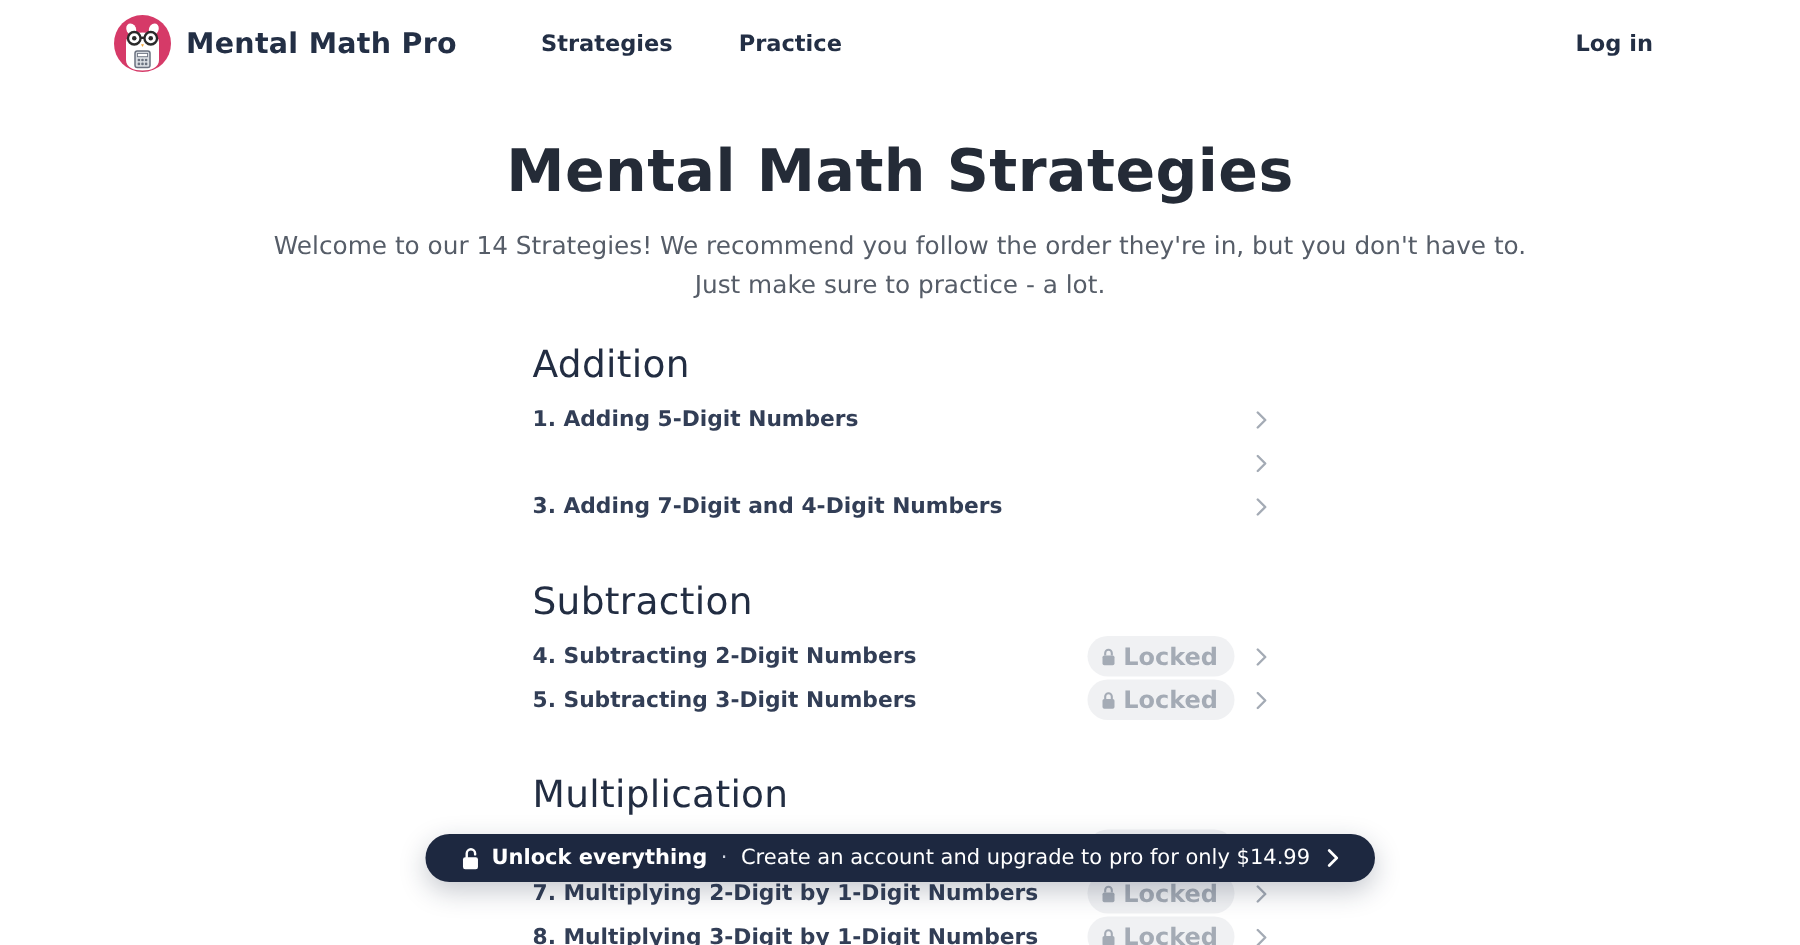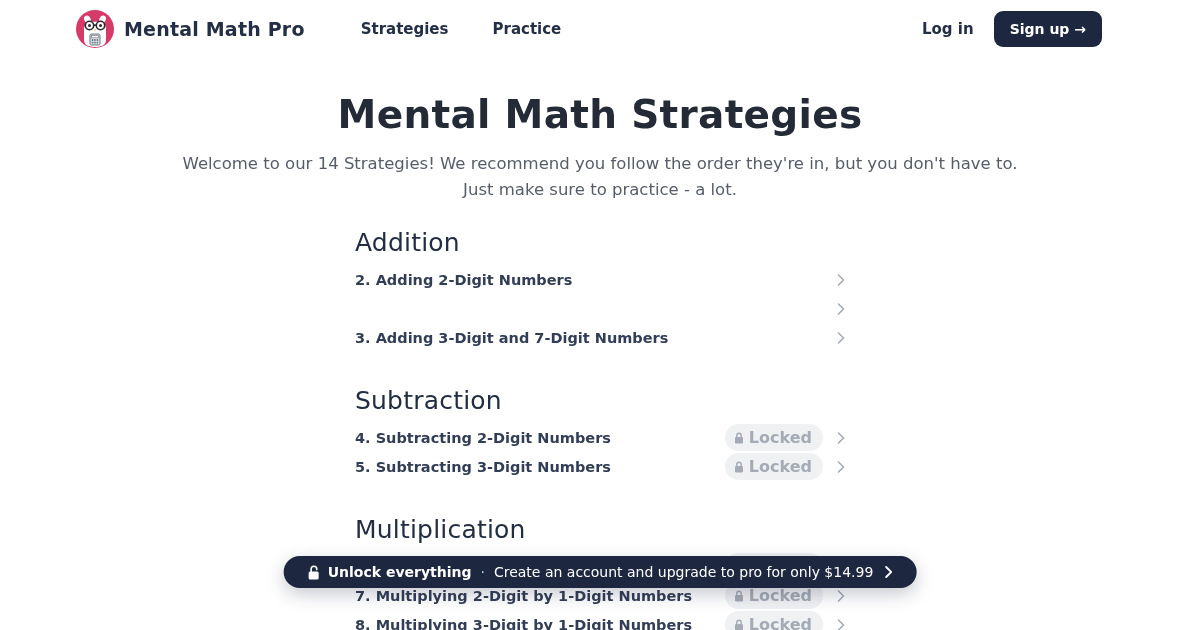--- a/index.html
+++ b/index.html
@@ -115,55 +115,54 @@
     <span class="brand-name">Mental Math Pro</span>
   </a>
 
   <nav class="nav">
     <a class="nav-link">Strategies</a>
     <a class="nav-link">Practice</a>
   </nav>
 
   <div class="header-right">
     <a class="login-link">Log in</a>
-    <button class="signup-btn">Sign up →</button>
   </div>
 </div>
 
 <div class="hero">
   <h1 class="hero-title">Mental Math Strategies</h1>
   <p class="hero-sub"><span>Welcome to our 14 Strategies! We recommend you follow the order they're in, but you don't have to.</span><br><span>Just make sure to practice - a lot.</span></p>
 </div>
 
 <div class="content">
 
   <div class="section">
     <h2 class="section-title">Addition</h2>
     <div class="rows">
       <div class="row">
-        <span class="row-label">2. Adding 2-Digit Numbers</span>
+        <span class="row-label">1. Adding 5-Digit Numbers</span>
         <span class="row-right">
             <span class="chevron-icon">
               <svg width="8" height="12" viewBox="0 0 8 12">
                 <path d="M1.5 1 L6.5 6 L1.5 11" fill="none" stroke="currentColor" stroke-width="1.6" stroke-linecap="round" stroke-linejoin="round"></path>
               </svg>
             </span>
           </span>
       </div>
       <div class="row">
         <span class="row-right">
             <span class="chevron-icon">
               <svg width="8" height="12" viewBox="0 0 8 12">
                 <path d="M1.5 1 L6.5 6 L1.5 11" fill="none" stroke="currentColor" stroke-width="1.6" stroke-linecap="round" stroke-linejoin="round"></path>
               </svg>
             </span>
           </span>
       </div>
       <div class="row">
-        <span class="row-label">3. Adding 3-Digit and 7-Digit Numbers</span>
+        <span class="row-label">3. Adding 7-Digit and 4-Digit Numbers</span>
         <span class="row-right">
             <span class="chevron-icon">
               <svg width="8" height="12" viewBox="0 0 8 12">
                 <path d="M1.5 1 L6.5 6 L1.5 11" fill="none" stroke="currentColor" stroke-width="1.6" stroke-linecap="round" stroke-linejoin="round"></path>
               </svg>
             </span>
           </span>
       </div>
     </div>
   </div>

